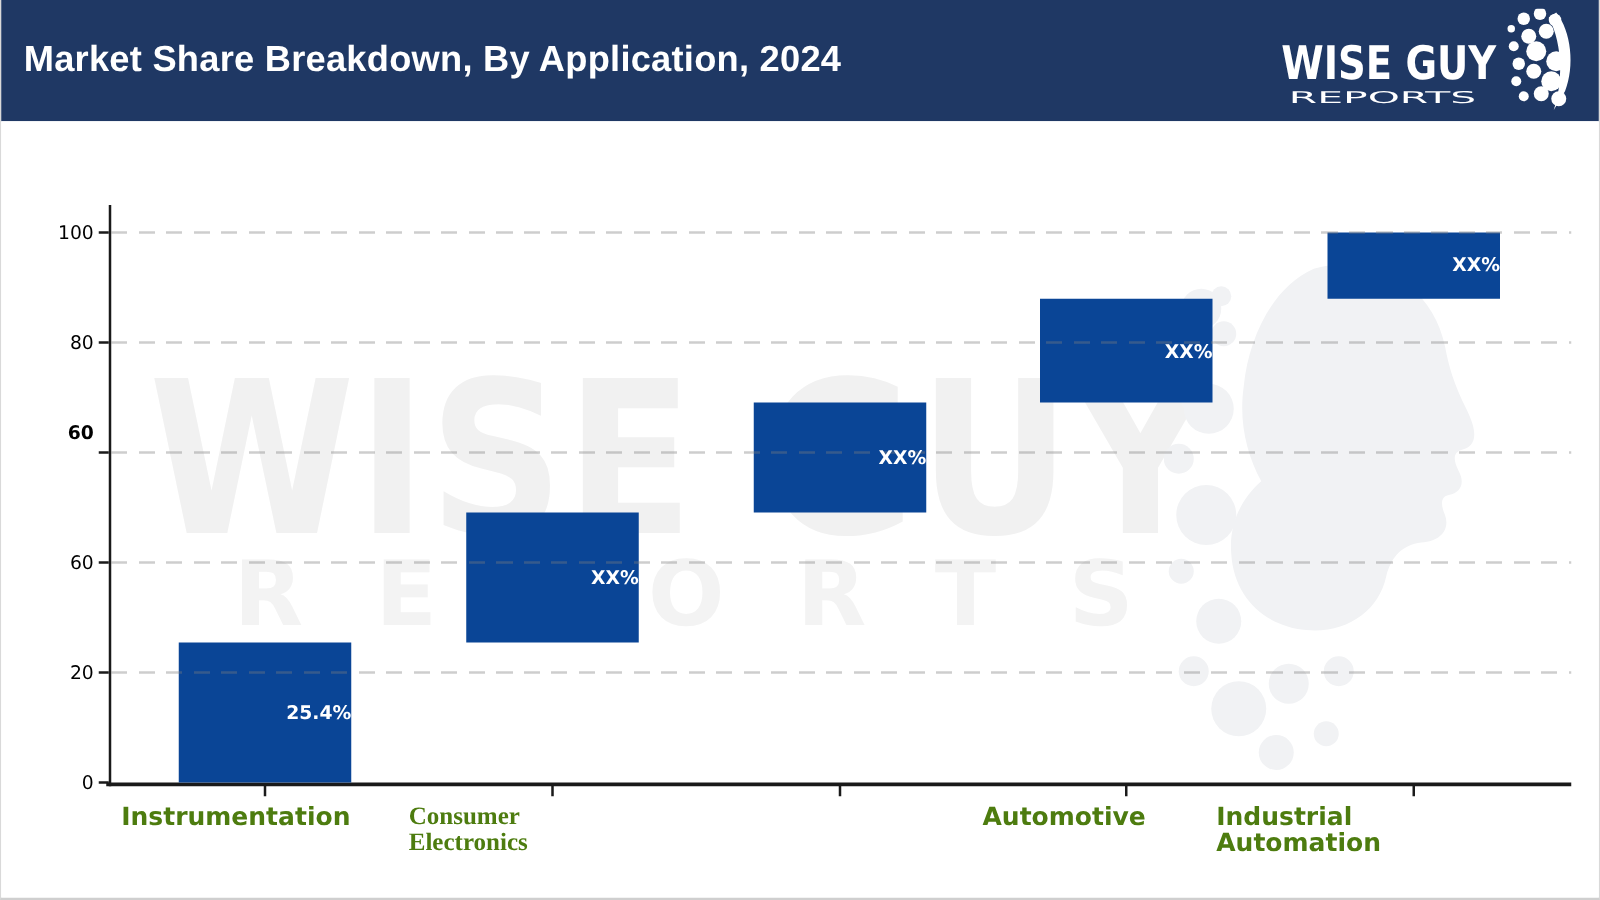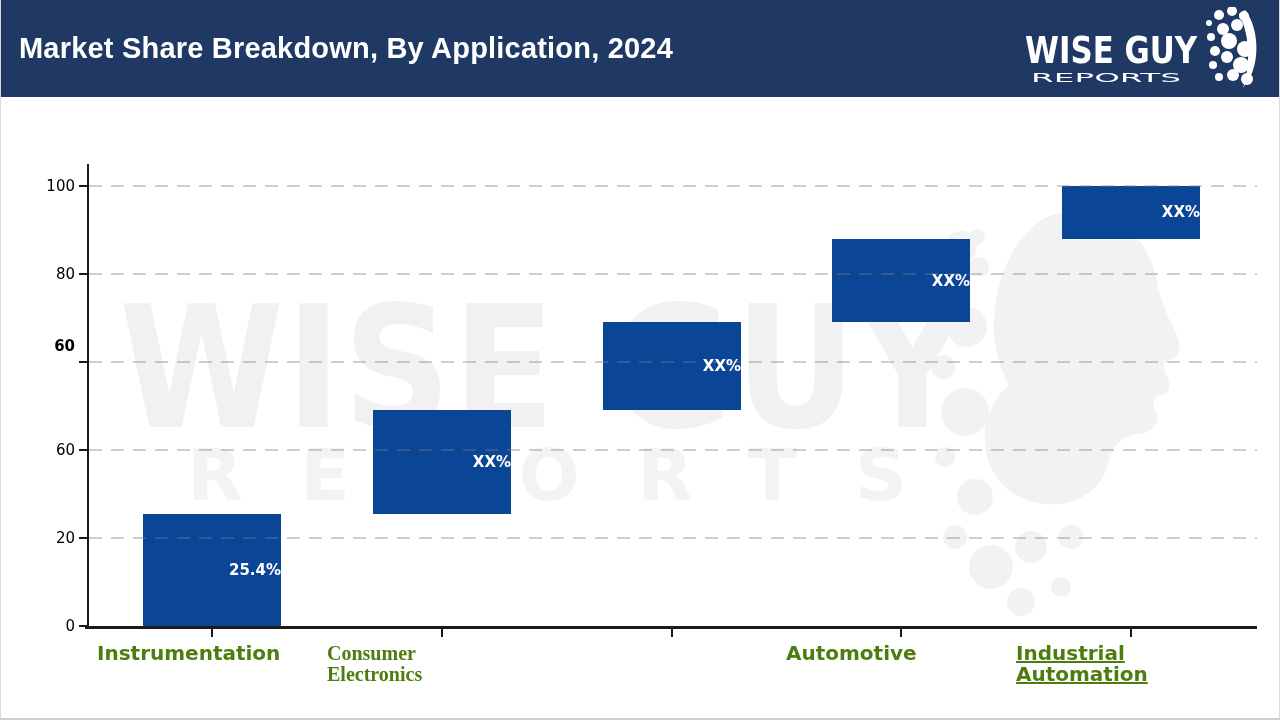--- a/index.html
+++ b/index.html
@@ -128,18 +128,18 @@
         <div class="abs vlabel" style="left: 1061px; top: 101.4px; width: 138px; height: 28px; line-height: 28px; color: rgb(255, 255, 255);">XX%</div>
         <div class="abs xtick" style="left: 210px; top: 531px; width: 2px; height: 9px;"></div>
         <div class="abs xlab" style="left: 96px; top: 546px;">Instrumentation</div>
         <div class="abs xtick" style="left: 440px; top: 531px; width: 2px; height: 9px;"></div>
         <div class="abs xlab" style="left: 326px; top: 546px; font-family: Liberation Serif, serif;">Consumer
 Electronics</div>
         <div class="abs xtick" style="left: 670px; top: 531px; width: 2px; height: 9px;"></div>
         <div class="abs xtick" style="left: 899px; top: 531px; width: 2px; height: 9px;"></div>
         <div class="abs xlab" style="left: 785px; top: 546px;">Automotive</div>
         <div class="abs xtick" style="left: 1129px; top: 531px; width: 2px; height: 9px;"></div>
-        <div class="abs xlab" style="left: 1015px; top: 546px; text-decoration: underline;">Industrial
+        <div class="abs xlab" style="left: 972px; top: 546px;">Industrial
 Automation</div>
       </div>
   </div>
 
 </div>
 
 </body></html>

